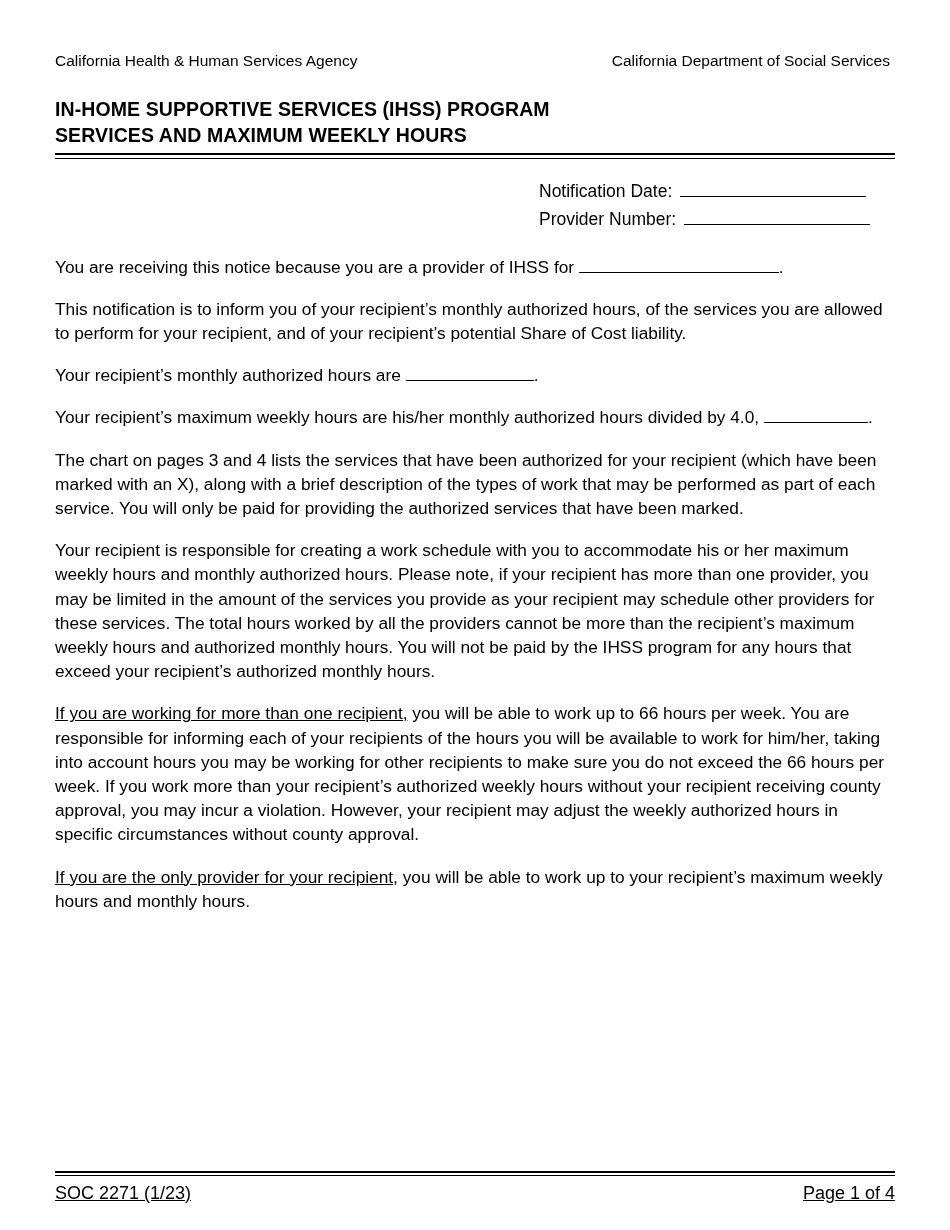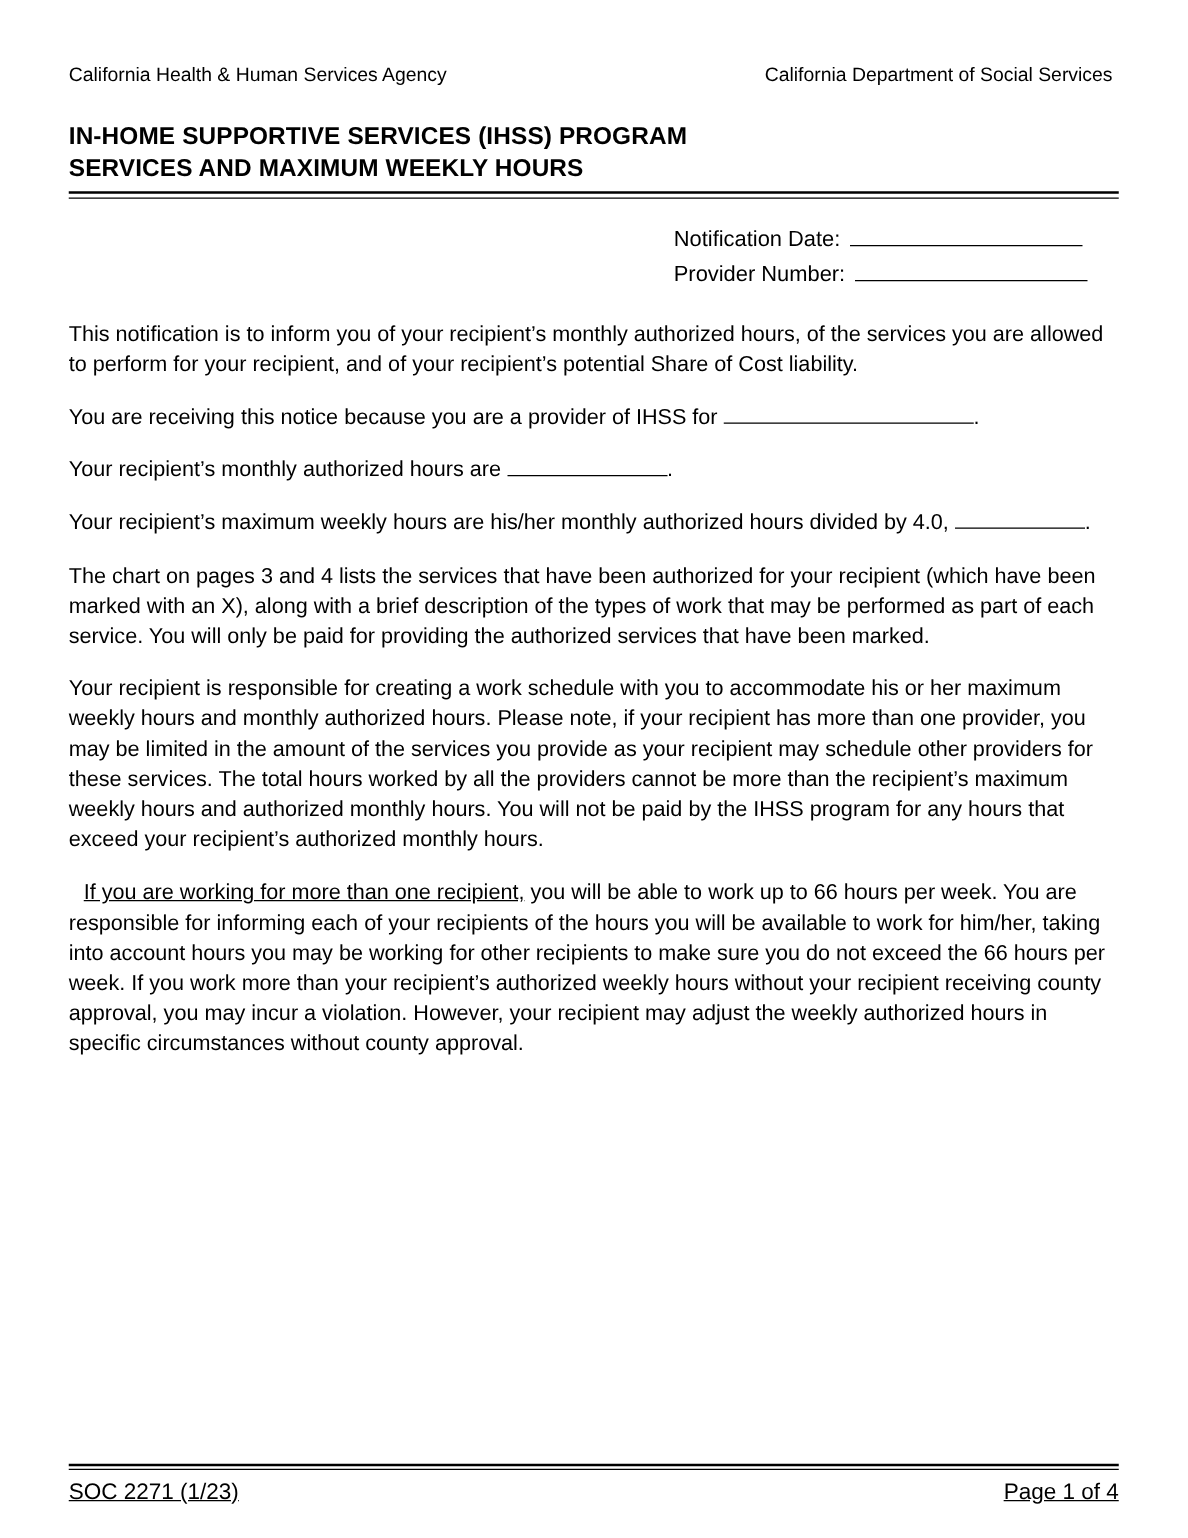--- a/index.html
+++ b/index.html
@@ -97,21 +97,20 @@
     top: -1px;
     margin: 0 3px 0 5px;
   }
   .indent-note {
     display: block;
     padding-left: 170px;
     margin-top: 2px;
   }
   .underline-lead {
     text-decoration: underline;
-    margin-left: 12px;
   }
 
   .footer {
     position: absolute;
     left: 55px;
     right: 55px;
     bottom: 26px;
   }
   .footer-rule {
     border-top: 2px solid #000;
@@ -149,43 +148,46 @@
       <span class="meta-blank"></span>
     </div>
     <div class="meta-line">
       <span class="meta-label">Provider Number:</span>
       <span class="meta-blank"></span>
     </div>
   </div>
 
   <div class="body-text">
 
-    <p class="para">This notification is to inform you of your recipient’s monthly authorized hours, of the services you are allowed to perform for your recipient, and of your recipient’s potential Share of Cost liability.</p>
-
     <p class="para">
       <span>You are receiving this notice because you are a provider of IHSS for </span><span class="blank blank-long"></span><span>.</span>
     </p>
+
+    <p class="para">This notification is to inform you of your recipient’s monthly authorized hours, of the services you are allowed to perform for your recipient, and of your recipient’s potential Share of Cost liability.</p>
 
 
     <p class="para">
       <span>Your recipient’s monthly authorized hours are </span><span class="blank blank-mid"></span><span>.</span>
     </p>
 
     <p class="para">
       <span>Your recipient’s maximum weekly hours are his/her monthly authorized hours divided by 4.0, </span><span class="blank blank-short"></span><span>.</span>
     </p>
 
     <p class="para">The chart on pages 3 and 4 lists the services that have been authorized for your recipient (which have been marked with an X), along with a brief description of the types of work that may be performed as part of each service. You will only be paid for providing the authorized services that have been marked.</p>
 
     <p class="para">Your recipient is responsible for creating a work schedule with you to accommodate his or her maximum weekly hours and monthly authorized hours. Please note, if your recipient has more than one provider, you may be limited in the amount of the services you provide as your recipient may schedule other providers for these services. The total hours worked by all the providers cannot be more than the recipient’s maximum weekly hours and authorized monthly hours. You will not be paid by the IHSS program for any hours that exceed your recipient’s authorized monthly hours.</p>
 
     <p class="para">
       <span class="underline-lead">If you are working for more than one recipient,</span><span> you will be able to work up to 66 hours per week. You are responsible for informing each of your recipients of the hours you will be available to work for him/her, taking into account hours you may be working for other recipients to make sure you do not exceed the 66 hours per week. If you work more than your recipient’s authorized weekly hours without your recipient receiving county approval, you may incur a violation. However, your recipient may adjust the weekly authorized hours in specific circumstances without county approval.</span>
     </p>
 
+    <p class="para">
+      <span class="underline-lead">If you are the only provider for your recipient,</span><span> you will be able to work up to your recipient’s maximum weekly hours and monthly hours.</span>
+    </p>
 
   </div>
 
   <div class="footer">
     <div class="footer-rule"></div>
     <div class="footer-row">
       <div>SOC 2271 (1/23)</div>
       <div>Page 1 of 4</div>
     </div>
   </div>

